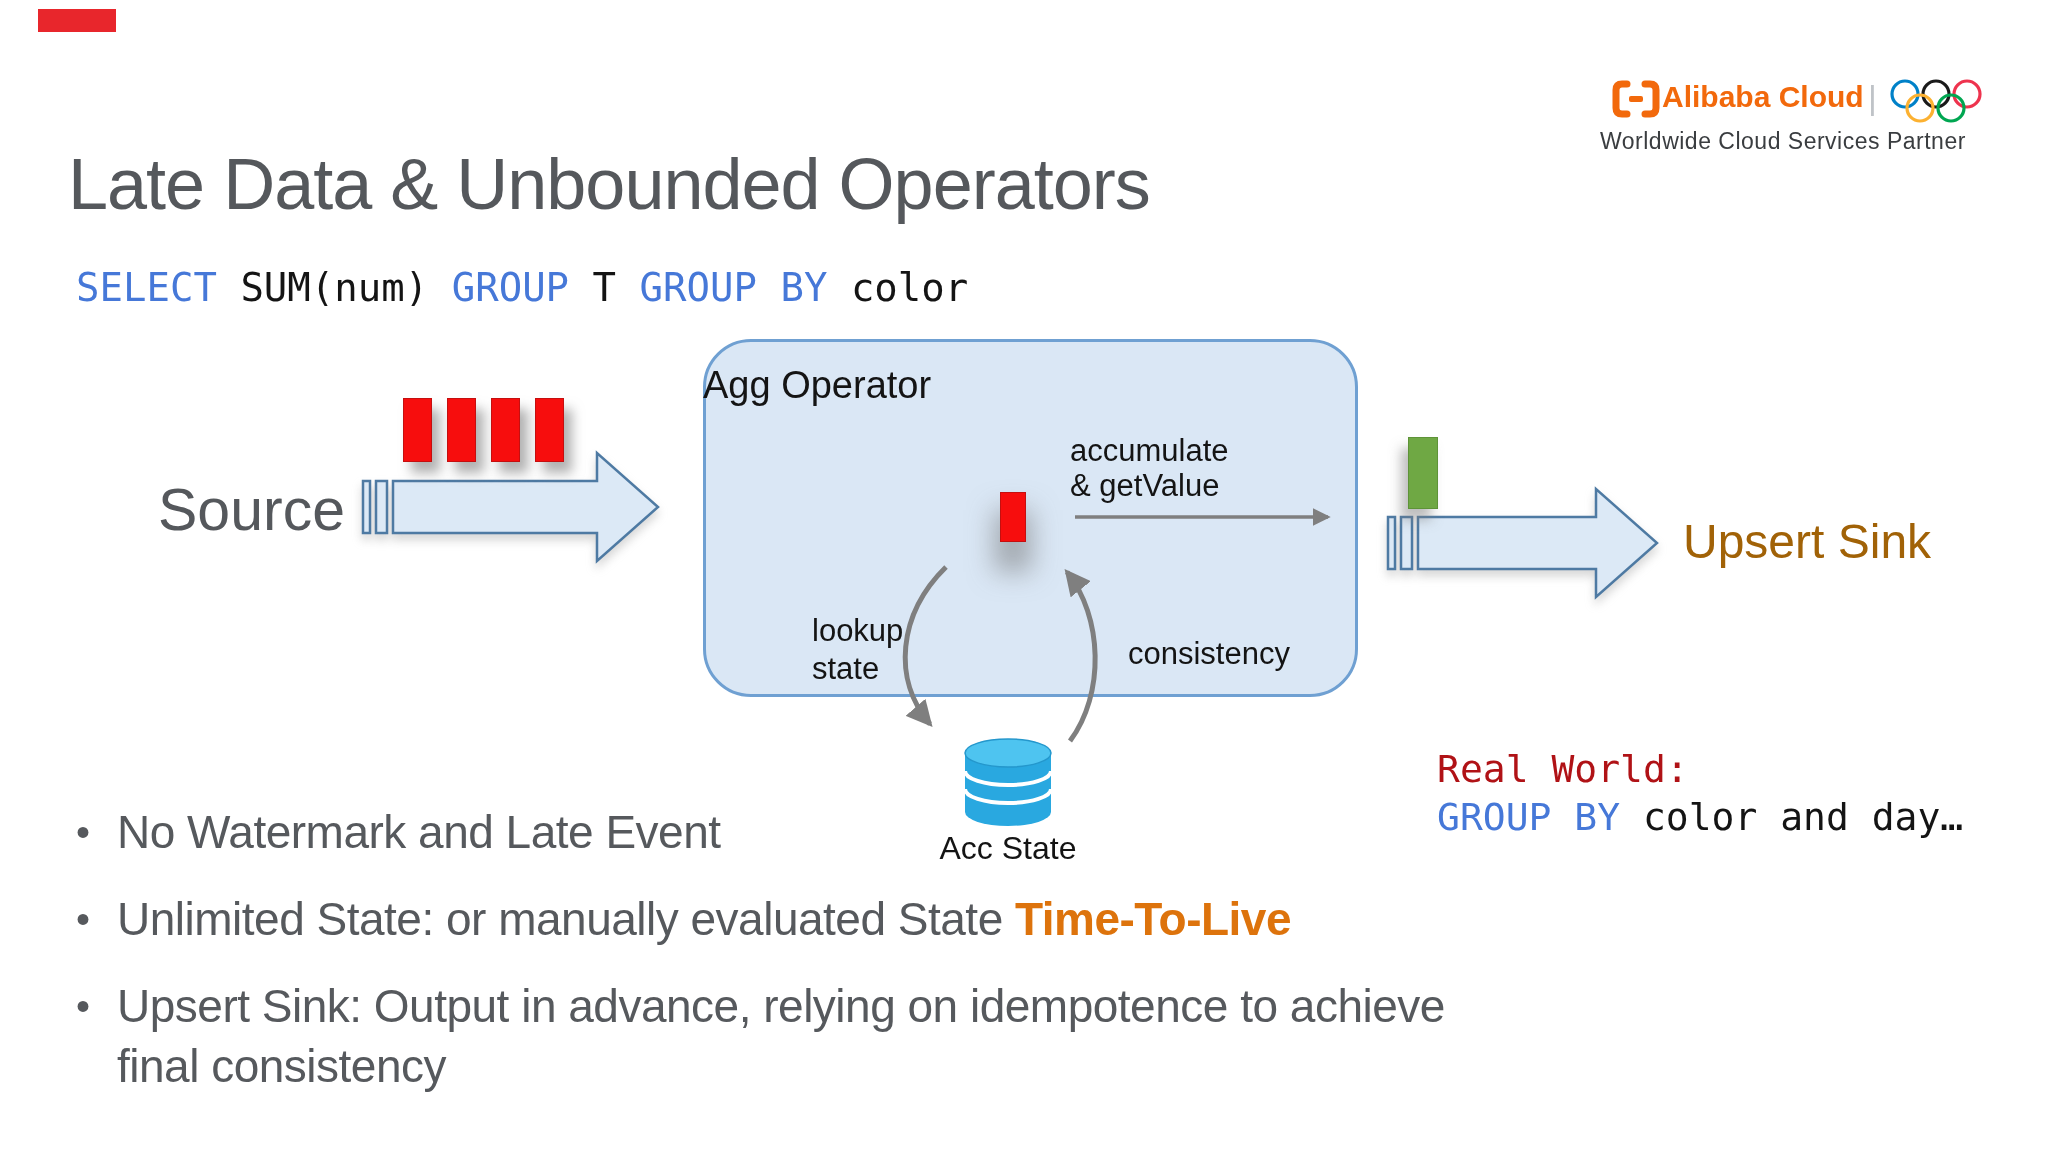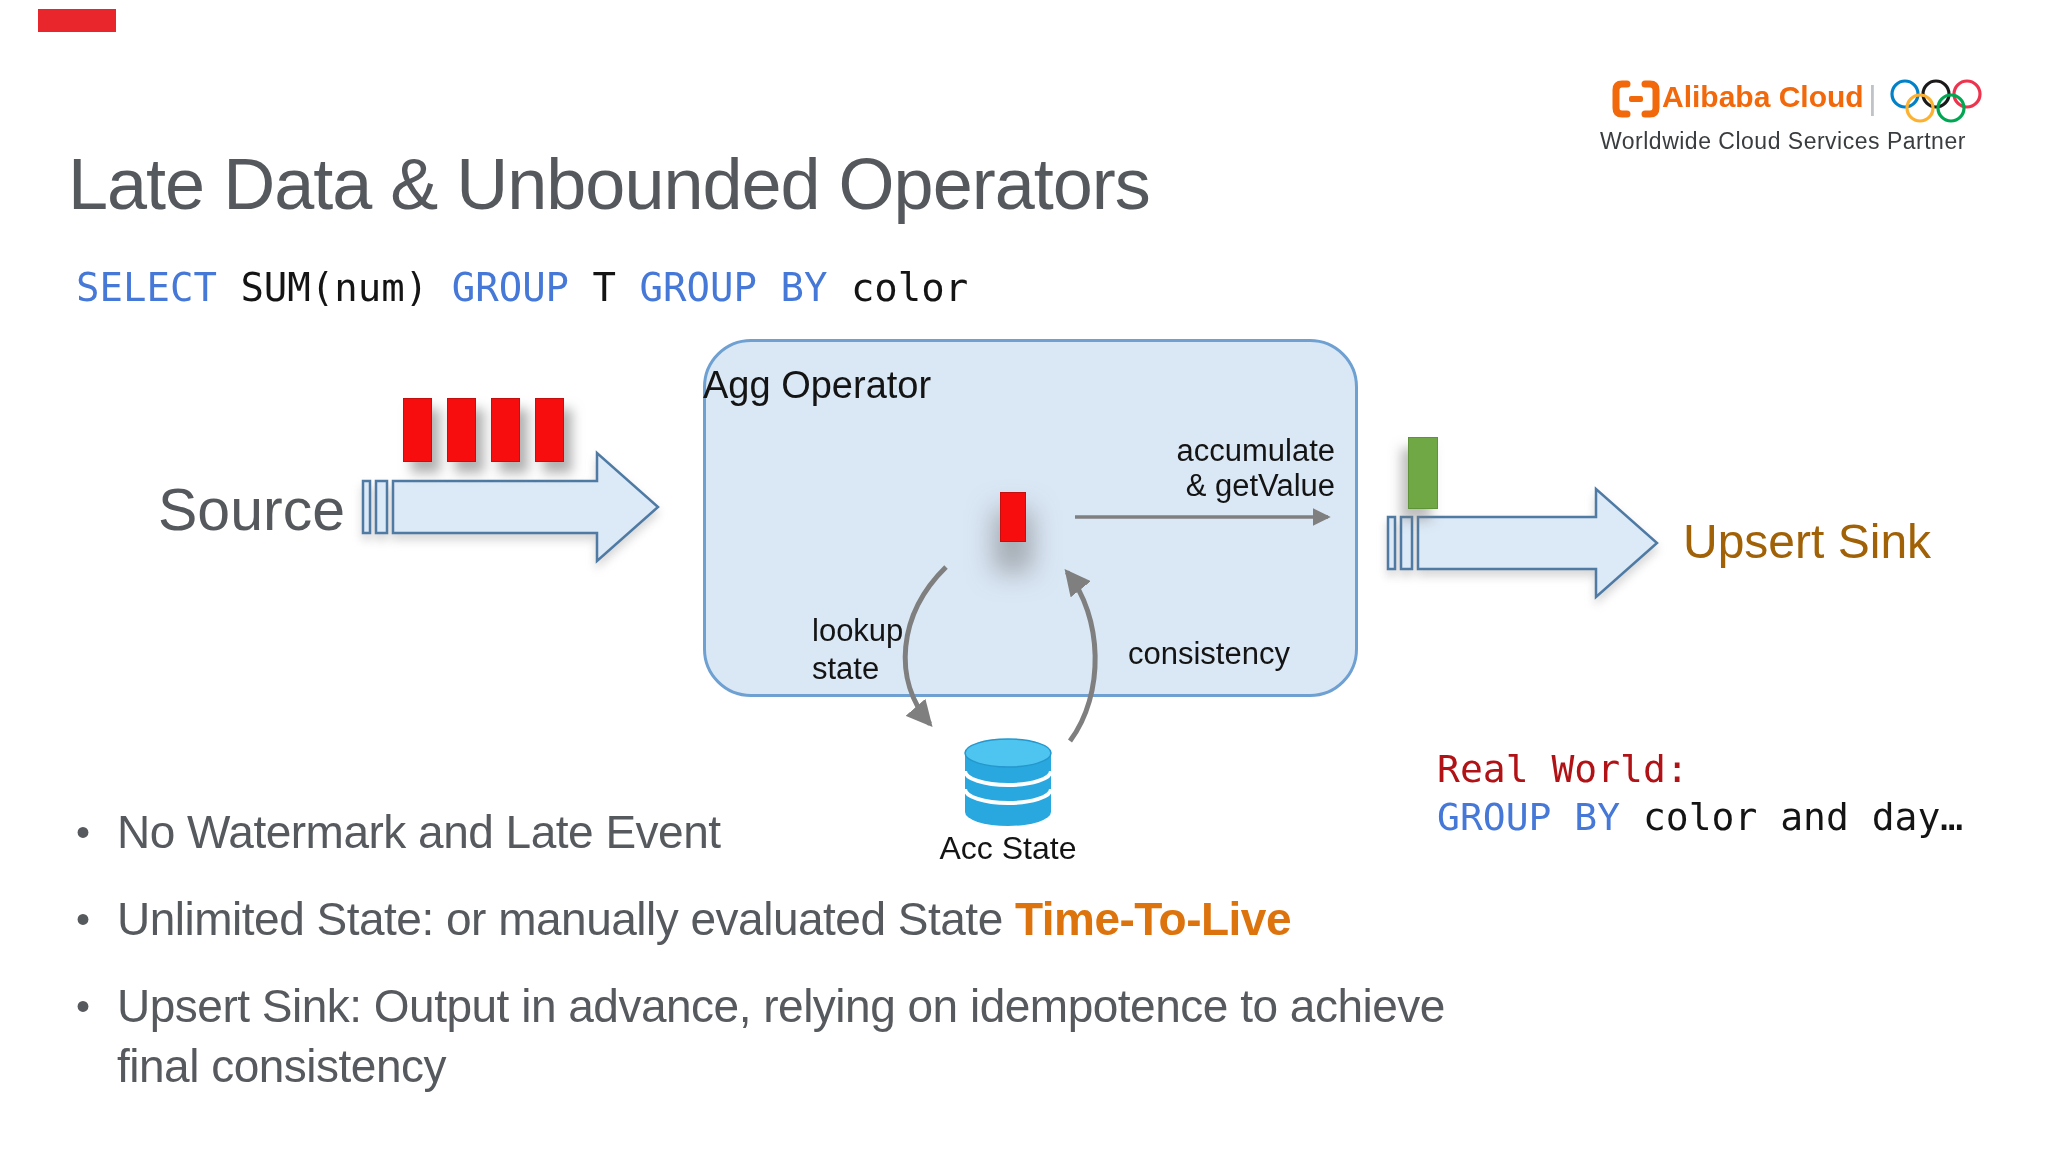--- a/index.html
+++ b/index.html
@@ -23,21 +23,21 @@
   .sql{position:absolute;left:76px;top:264px;font-family:"DejaVu Sans Mono",monospace;
        font-size:39px;line-height:48px;white-space:pre;color:#141414;}
   .kw{color:#4678D8;}
   
   .src-label{position:absolute;left:158px;top:482px;font-size:59px;line-height:56px;color:#55585C;}
   .sink-label{position:absolute;left:1683px;top:514px;font-size:48px;line-height:56px;color:#a16207;}
   .agg-box{position:absolute;left:703px;top:339px;width:655px;height:358px;border-radius:48px;
            background:#DAE7F5;border:3px solid #6FA0D2;box-sizing:border-box;}
   .agg-title{position:absolute;left:703px;top:364px;width:655px;
              font-size:38px;color:#141414;}
-  .acc-label{position:absolute;left:1070px;top:433px;width:265px;text-align:right;
+  .acc-label{position:absolute;left:1070px;top:433px;width:265px;text-align:left;
              font-size:31px;line-height:35px;color:#141414;}
   .lookup-label{position:absolute;left:812px;top:612px;font-size:31px;line-height:38px;color:#141414;}
   .deser-label{position:absolute;left:1128px;top:636px;font-size:31px;color:#141414;}
   .accstate-label{position:absolute;left:920px;top:830px;width:176px;text-align:center;
                   font-size:32px;color:#141414;}
   
   .red-bars{position:absolute;left:403px;top:398px;display:flex;gap:15px;}
   .red-bar{width:27px;height:62px;background:#F70D0D;border:1px solid #C50F0F;
            box-shadow:8px 11px 12px rgba(125,125,125,.6);}
   .agg-red-bar{position:absolute;left:1000px;top:492px;width:24px;height:48px;background:#F70D0D;

